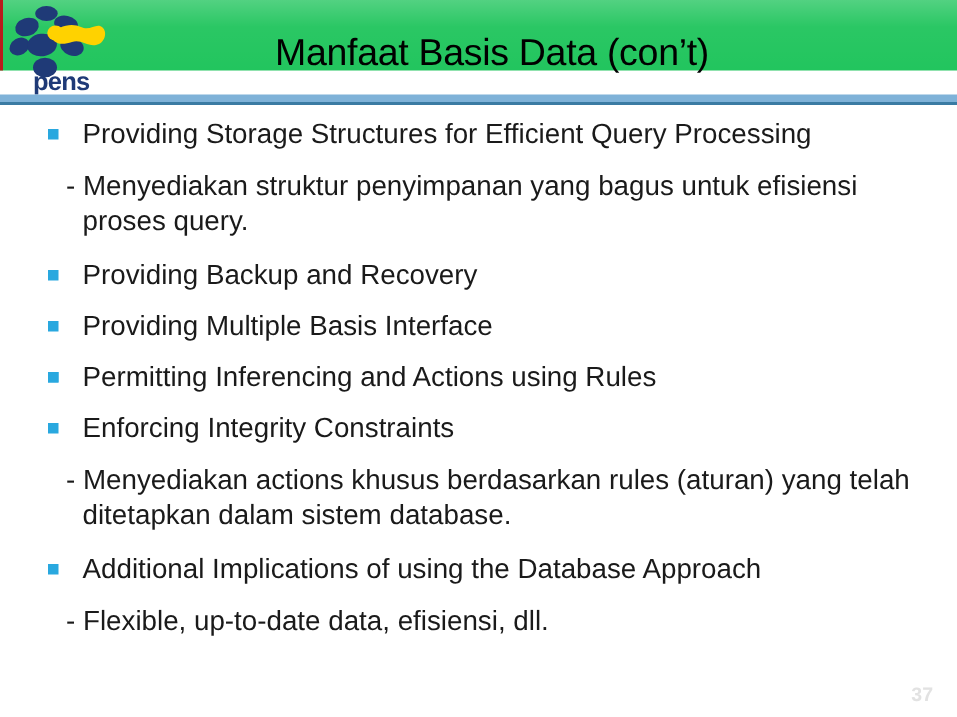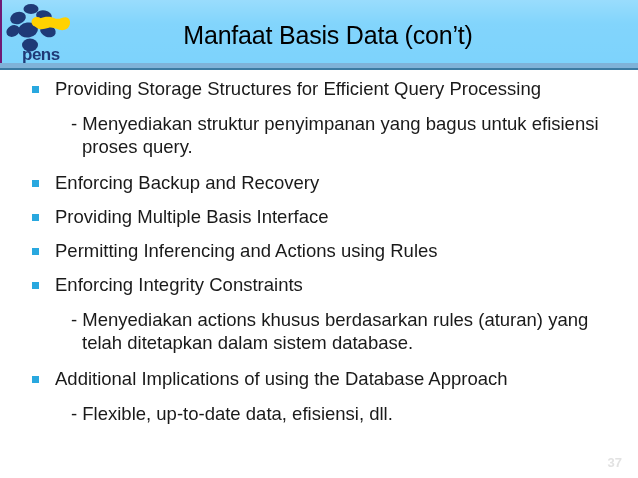--- a/index.html
+++ b/index.html
@@ -14,24 +14,24 @@
     overflow: hidden;
     position: relative;
   }
 
   
   .header {
     position: absolute;
     left: 0;
     top: 0;
     width: 638px;
-    height: 63px;
-    background: #7dd3fc;
+    height: 47px;
+    background: #22c55e;
     box-sizing: border-box;
-    border-left: 2px solid #701a75;
+    border-left: 2px solid #b91c1c;
   }
   .header-sheen {
     position: absolute;
     left: 0;
     top: 0;
     width: 100%;
     height: 100%;
     background: linear-gradient(180deg, rgba(255,255,255,0.22) 0%, rgba(255,255,255,0.04) 38%, rgba(0,0,0,0.0) 100%);
     pointer-events: none;
   }
@@ -95,21 +95,21 @@
   .bullet-marker {
     position: absolute;
     left: 32px;
     top: 8px;
     width: 7px;
     height: 7px;
     background: #29a8df;
   }
   .sub-row {
     position: relative;
-    padding-left: 82px;
+    padding-left: 55px;
     padding-right: 18px;
     margin-top: 10px;
     margin-bottom: 14px;
     font-size: 18.5px;
     color: #1a1a1a;
     line-height: 1.26;
     text-indent: -11px;
   }
 
   
@@ -148,21 +148,21 @@
   </div>
 
   <div class="slide-title">Manfaat Basis Data (con’t)</div>
 </div>
 <div class="header-rule"></div>
 <div class="header-rule-dark"></div>
 
 <div class="content" id="content-list">
     <div class="bullet-row"><span class="bullet-marker" style="background: rgb(41, 168, 223);"></span><span>Providing Storage Structures for Efficient Query Processing</span></div>
     <div class="sub-row">- Menyediakan struktur penyimpanan yang bagus untuk efisiensi proses query.</div>
-    <div class="bullet-row"><span class="bullet-marker" style="background: rgb(41, 168, 223);"></span><span>Enforcing Backup and Recovery</span></div>
+    <div class="bullet-row"><span class="bullet-marker" style="background: rgb(41, 168, 223);"></span><span>Providing Backup and Recovery</span></div>
     <div class="bullet-row"><span class="bullet-marker" style="background: rgb(41, 168, 223);"></span><span>Providing Multiple Basis Interface</span></div>
     <div class="bullet-row"><span class="bullet-marker" style="background: rgb(41, 168, 223);"></span></div>
     <div class="bullet-row"><span class="bullet-marker" style="background: rgb(41, 168, 223);"></span><span>Permitting Inferencing and Actions using Rules</span></div>
     <div class="bullet-row"><span class="bullet-marker" style="background: rgb(41, 168, 223);"></span><span>Enforcing Integrity Constraints</span></div>
     <div class="sub-row">- Menyediakan actions khusus berdasarkan rules (aturan) yang telah ditetapkan dalam sistem database.</div>
     <div class="bullet-row"><span class="bullet-marker" style="background: rgb(41, 168, 223);"></span><span>Additional Implications of using the Database Approach</span></div>
     <div class="sub-row">- Flexible, up-to-date data, efisiensi, dll.</div>
   </div>
 
 <div class="page-number">37</div>

